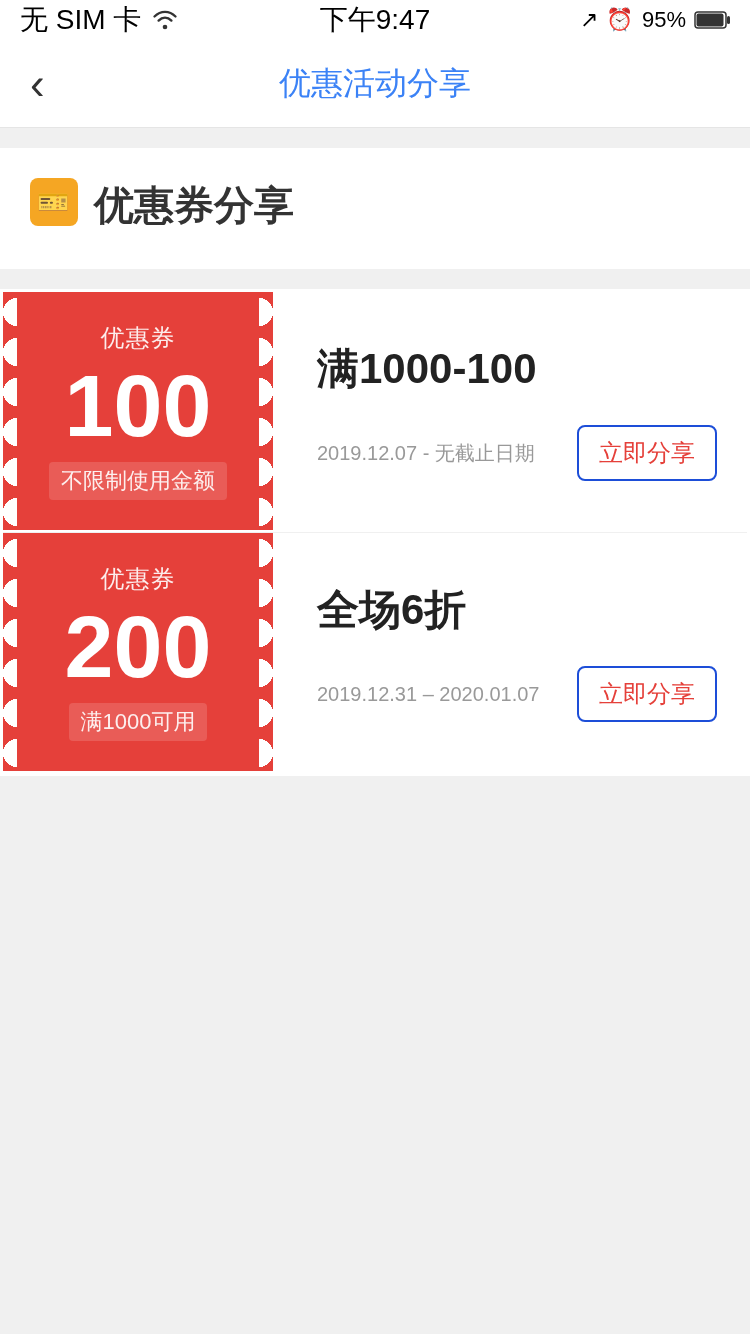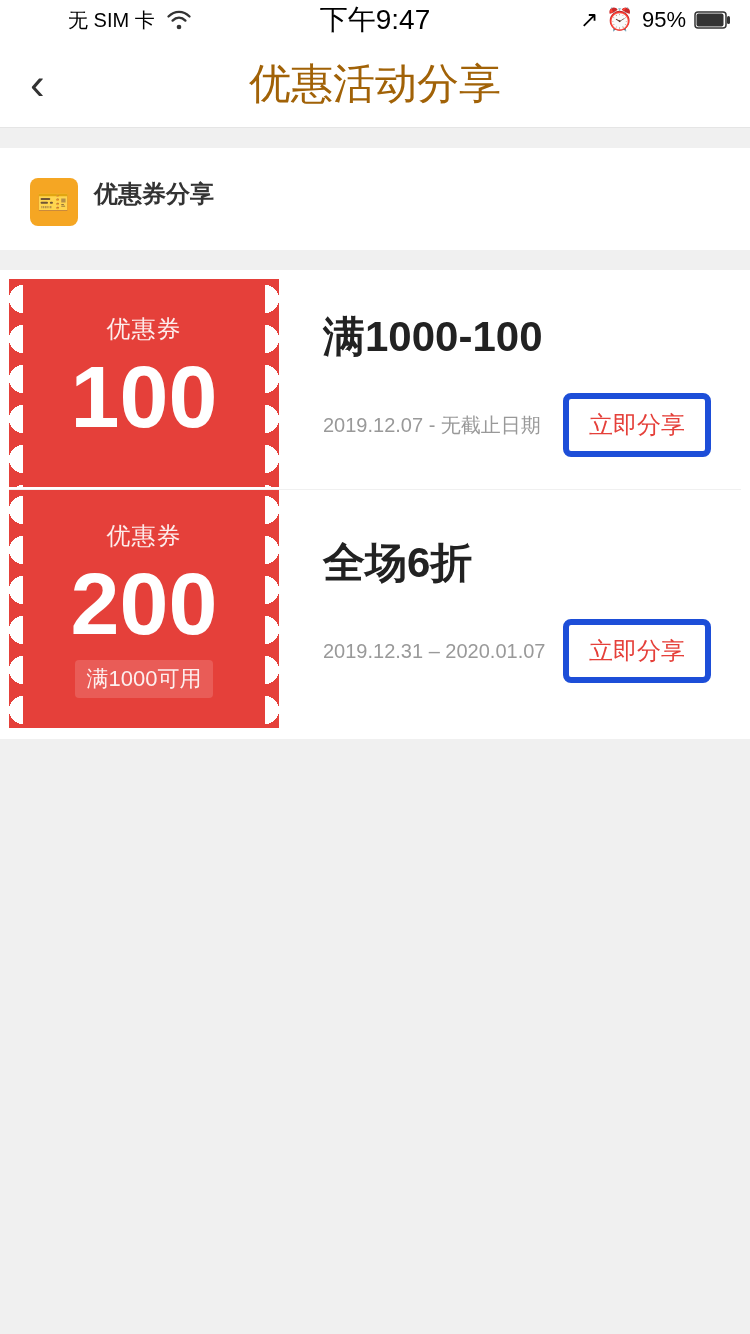--- a/index.html
+++ b/index.html
@@ -22,22 +22,21 @@
       align-items: center;
       justify-content: space-between;
       padding: 0 20px;
       font-size: 24px;
       font-weight: 500;
     }
     .status-left {
       display: flex;
       align-items: center;
       gap: 10px;
-      font-size: 20px;
-      margin-left: 48px;
+      font-size: 28px;
     }
     .status-center {
       font-size: 28px;
       font-weight: 500;
       position: absolute;
       left: 50%;
       transform: translateX(-50%);
     }
     .status-right {
       display: flex;
@@ -64,23 +63,23 @@
     .nav-back {
       position: absolute;
       left: 30px;
       font-size: 36px;
       color: #333;
       cursor: pointer;
       display: flex;
       align-items: center;
     }
     .nav-title {
-      font-size: 42px;
+      font-size: 32px;
       font-weight: 500;
-      color: #a16207;
+      color: #3b82f6;
     }
 
     
     .section-header {
       background: #fff;
       padding: 30px 30px 24px 30px;
       display: flex;
       align-items: flex-start;
       gap: 16px;
       margin-top: 20px;
@@ -90,34 +89,34 @@
       height: 48px;
       background: #f5a623;
       border-radius: 8px;
       display: flex;
       align-items: center;
       justify-content: center;
       font-size: 26px;
       flex-shrink: 0;
     }
     .section-text h2 {
-      font-size: 24px;
+      font-size: 40px;
       font-weight: 600;
       color: #333;
-      margin-bottom: 4px;
+      margin-bottom: 12px;
     }
     .section-text p {
       font-size: 24px;
       color: #999;
     }
 
     
     .coupon-list {
       margin-top: 20px;
-      padding: 9px;
+      padding: 3px;
       background: #fff;
     }
 
     
     .coupon-card {
       background: #fff;
       display: flex;
       align-items: stretch;
       margin: 0 0 2px 0;
       position: relative;
@@ -208,21 +207,21 @@
       align-items: center;
       justify-content: space-between;
       gap: 10px;
     }
     .coupon-date {
       font-size: 20px;
       color: #999;
       flex: 1;
     }
     .share-btn {
-      border: 6px solid #1d4ed8;
+      border: 2px solid #1d4ed8;
       color: #e5403a;
       background: #fff;
       border-radius: 8px;
       font-size: 24px;
       padding: 10px 20px;
       cursor: pointer;
       white-space: nowrap;
       flex-shrink: 0;
     }
 
@@ -273,20 +272,21 @@
     <h2>优惠券分享</h2>
   </div>
 </div>
 
 <div class="coupon-list">
 
   <div class="coupon-card">
     <div class="coupon-left">
       <span class="coupon-label">优惠券</span>
       <span class="coupon-amount">100</span>
+      <span class="coupon-condition">不限制使用金额</span>
     </div>
     <div class="coupon-right">
       <span class="coupon-title">满1000-100</span>
       <div class="coupon-footer">
         <span class="coupon-date">2019.12.07 - 无截止日期</span>
         <button class="share-btn">立即分享</button>
       </div>
     </div>
   </div>
 

